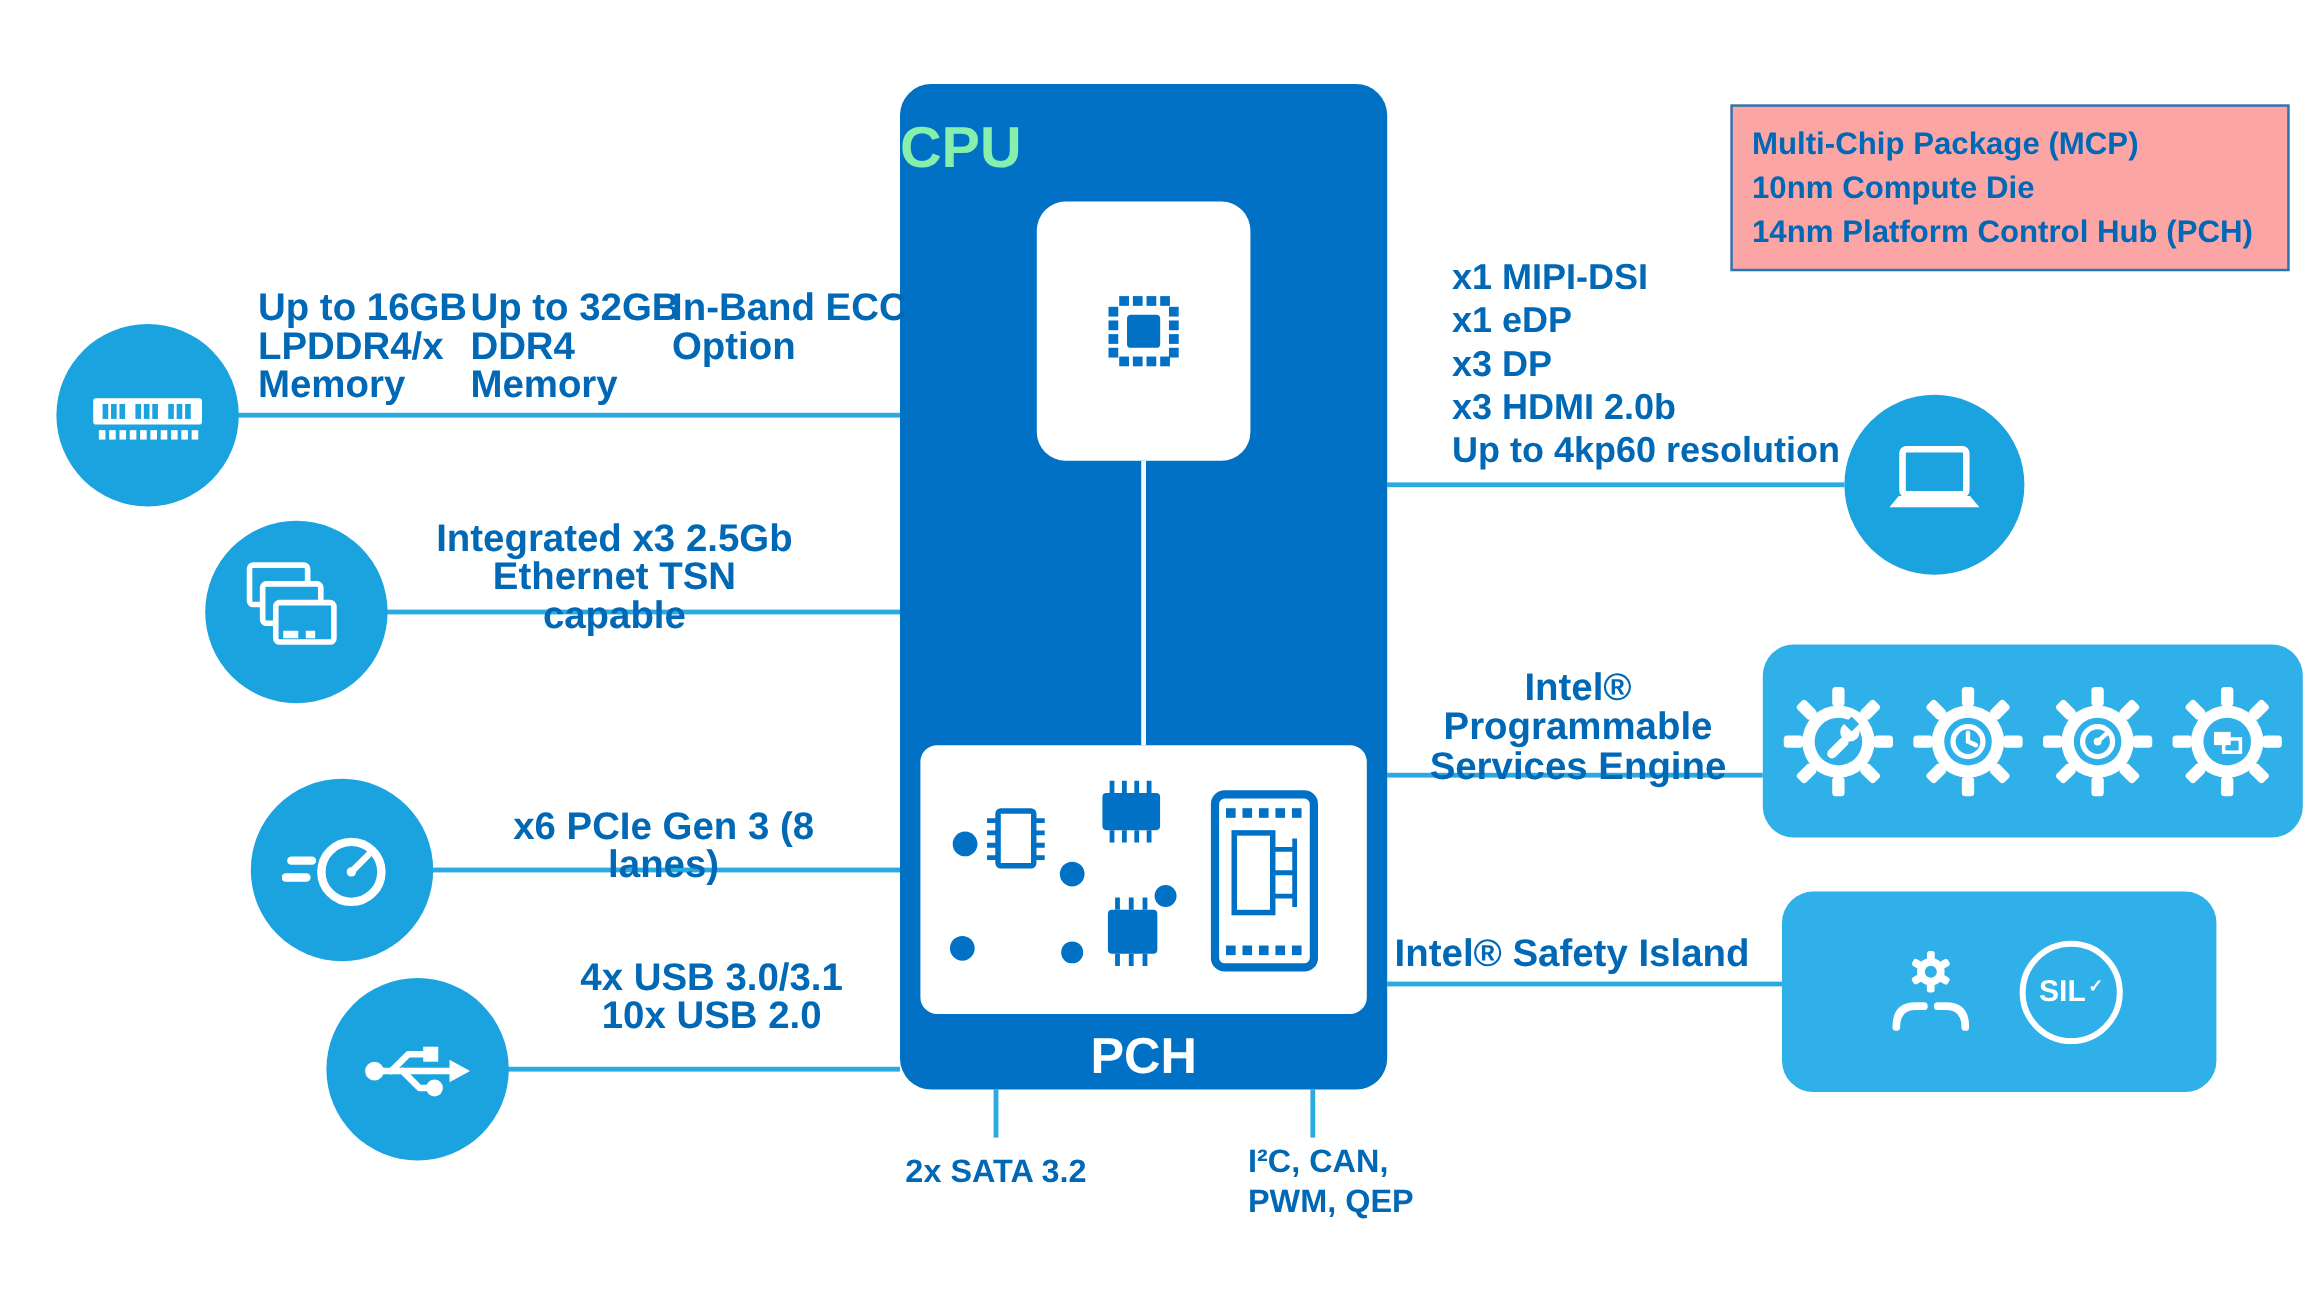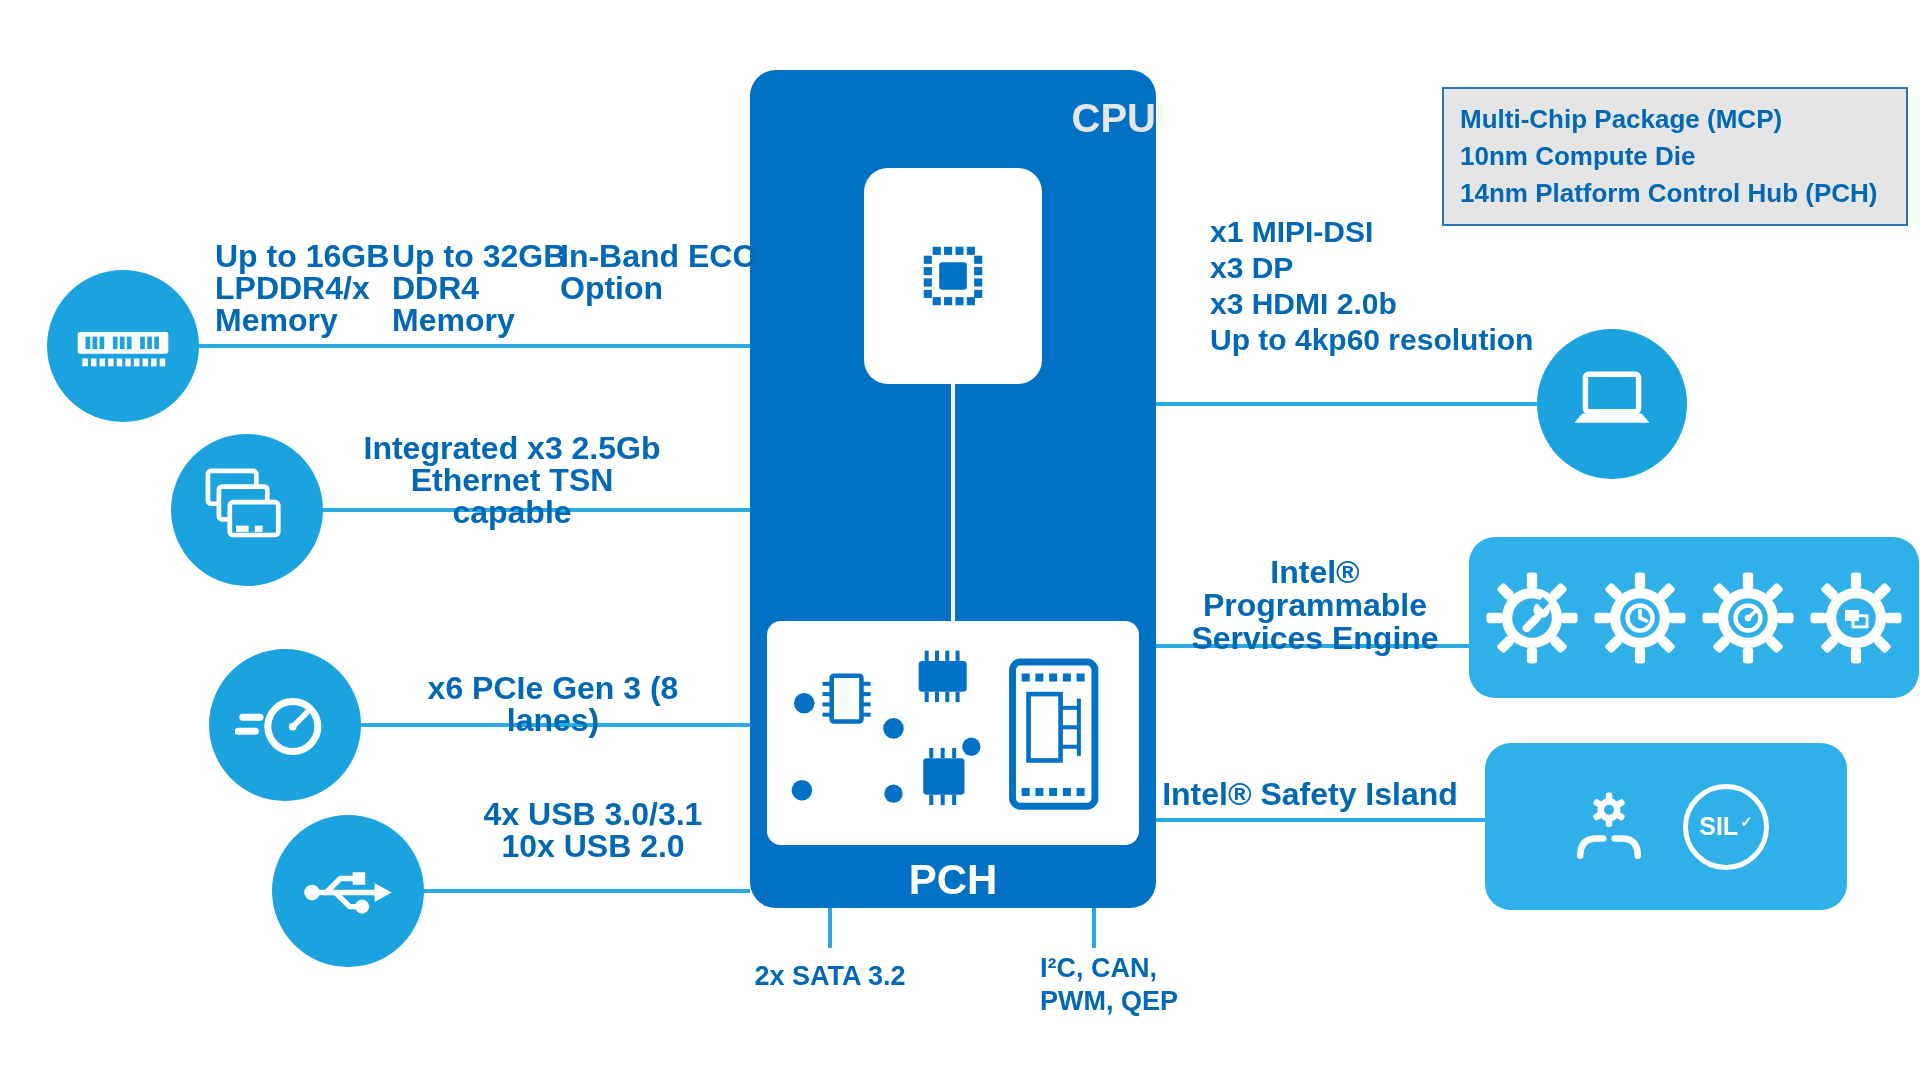--- a/index.html
+++ b/index.html
@@ -7,28 +7,28 @@
   .stage{position:relative;width:1920px;height:1080px;background:#fff;overflow:hidden;}
   .abs{position:absolute;}
   .txt{position:absolute;font-size:32px;line-height:32px;font-weight:bold;color:#0068b5;white-space:pre-line;}
   .center{text-align:center;}
   .h-line{position:absolute;height:4px;background:#29abe2;}
   .v-line{position:absolute;width:4px;background:#29abe2;}
   .io-circle{position:absolute;width:152px;height:152px;border-radius:50%;background:#1ba3e0;
              display:flex;align-items:center;justify-content:center;}
   .panel{position:absolute;background:#2fb0e8;border-radius:26px;display:flex;align-items:center;justify-content:center;}
   .cpu-block{position:absolute;left:750px;top:70px;width:406px;height:838px;background:#0071c5;border-radius:26px;}
-  .cpu-label{position:absolute;top:26px;left:0;width:100%;text-align:right;color:#e5e5e5;font-size:40px;font-weight:bold;}
+  .cpu-label{position:absolute;top:26px;left:0;width:100%;text-align:left;color:#86efac;font-size:48px;font-weight:bold;}
   .pch-label{position:absolute;top:786px;left:0;width:100%;text-align:center;color:#fff;font-size:42px;font-weight:bold;}
   .chip-card{position:absolute;left:114px;top:98px;width:178px;height:216px;background:#fff;border-radius:24px;
              display:flex;align-items:center;justify-content:center;}
   .connector-v{position:absolute;left:201px;top:314px;width:4px;height:237px;background:rgba(255,255,255,.95);}
   .pch-card{position:absolute;left:17px;top:551px;width:372px;height:224px;background:#fff;border-radius:14px;
             display:flex;align-items:center;justify-content:center;}
-  .mcp-box{position:absolute;left:1442px;top:87px;width:466px;border:2px solid #2577b5;background:#e5e5e5;
+  .mcp-box{position:absolute;left:1442px;top:87px;width:466px;border:2px solid #2577b5;background:#fca5a5;
            padding:12px 16px;box-sizing:border-box;}
   .mcp-box div{font-size:26px;line-height:37px;font-weight:bold;color:#0068b5;}
   .display-block div{font-size:30px;line-height:36px;font-weight:bold;color:#0068b5;}
   .sil-badge{width:86px;height:86px;border:5px solid #fff;border-radius:50%;display:flex;align-items:center;
              justify-content:center;color:#fff;font-size:25px;font-weight:bold;gap:2px;box-sizing:border-box;}
   .sil-badge .chk{font-size:15px;vertical-align:super;margin-top:-10px;}
   .gear-row{display:flex;gap:14px;align-items:center;justify-content:center;}
   .safety-row{display:flex;gap:28px;align-items:center;justify-content:center;}
 </style>
 </head>
@@ -217,20 +217,21 @@
 10x USB 2.0</div>
 
   <div class="mcp-box">
     <div>Multi-Chip Package (MCP)</div>
     <div>10nm Compute Die</div>
     <div>14nm Platform Control Hub (PCH)</div>
   </div>
 
   <div class="abs display-block" style="left:1210px;top:214px;">
     <div>x1 MIPI-DSI</div>
+    <div>x1 eDP</div>
     <div>x3 DP</div>
     <div>x3 HDMI 2.0b</div>
     <div>Up to 4kp60 resolution</div>
   </div>
 
   <div class="io-circle" style="left:1537px;top:329px;width:150px;height:150px;">
     <svg width="100" height="100" viewBox="0 0 64 64">
       <rect x="15" y="13" width="34" height="24" rx="2" fill="none" stroke="#fff" stroke-width="3.5"></rect>
       <path d="M8 44 L56 44 L51 38 L13 38 Z" fill="#fff"></path>
     </svg>

